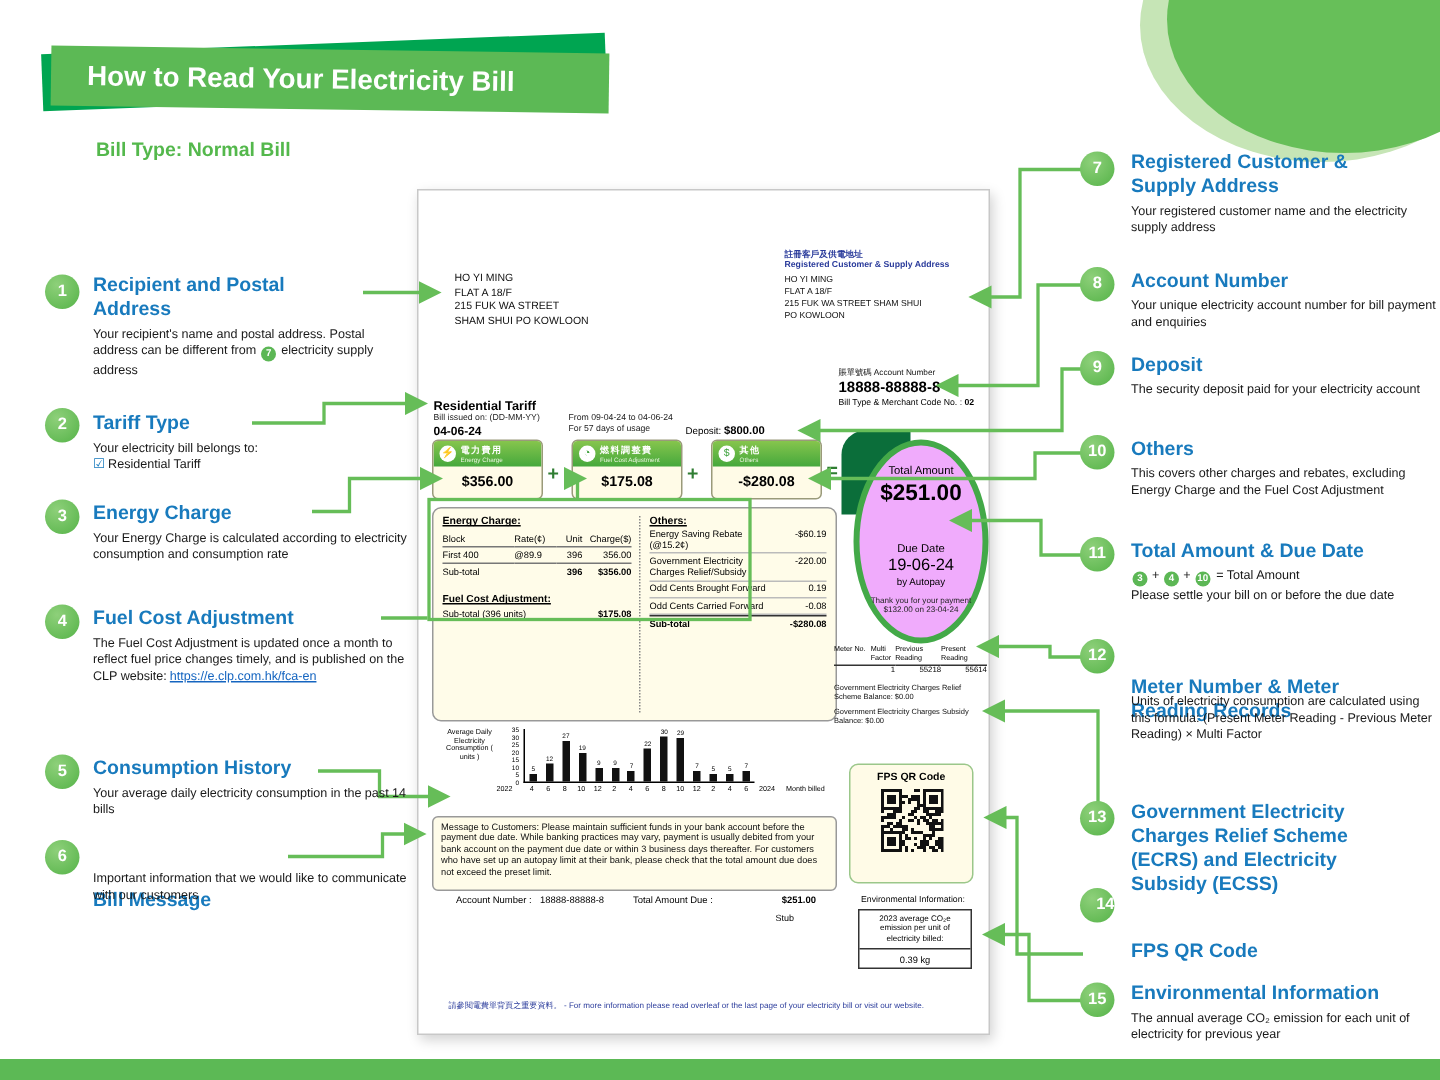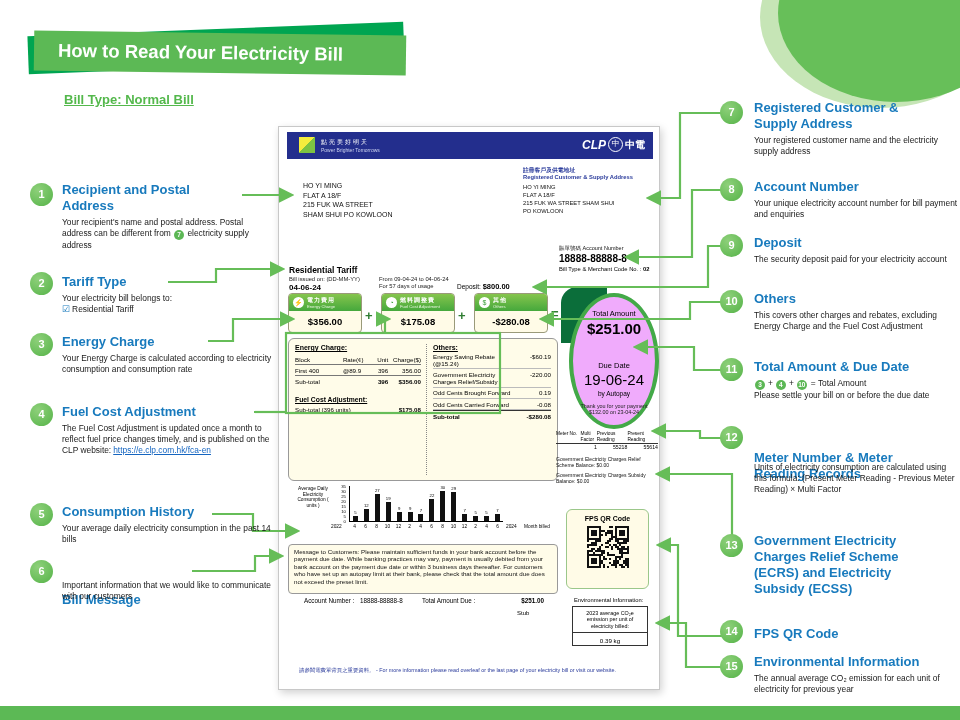--- a/index.html
+++ b/index.html
@@ -7,21 +7,21 @@
   .canvas{position:relative;width:960px;height:720px;overflow:hidden;background:#fff;
           font-family:"Liberation Sans",sans-serif;}
 
   
   .banner-back{position:absolute;left:28px;top:29px;width:376px;height:38px;background:#00a551;transform:rotate(-2.2deg);}
   .banner-front{position:absolute;left:34px;top:33px;width:372px;height:40px;background:#5cb955;transform:rotate(.8deg);
     color:#fff;font-weight:bold;font-size:18.5px;line-height:40px;padding-left:24px;white-space:nowrap;}
   .blob-light{position:absolute;left:760px;top:-74px;width:242px;height:182px;border-radius:50%;background:#c6e5b6;}
   .blob-main{position:absolute;left:778px;top:-76px;width:236px;height:178px;border-radius:50%;background:#67bf59;}
   .blob-text{position:absolute;left:806px;top:12px;width:152px;color:#fff;font-weight:bold;font-size:14px;line-height:21px;}
-  .billtype{position:absolute;left:64px;top:92px;color:#54b84c;font-weight:bold;font-size:13px;text-decoration:underline;}
+  .billtype{position:absolute;left:64px;top:92px;color:#54b84c;font-weight:bold;font-size:13px;}
   .bottombar{position:absolute;left:0;top:706px;width:960px;height:14px;background:#5cb955;}
 
   
   .connectors{position:absolute;left:0;top:0;z-index:5;pointer-events:none}
   .cl{stroke:#66bd58;stroke-width:2.2;fill:none}
   .arrow{marker-end:url(#ah)}
 
   
   .co-num{position:absolute;width:23px;height:23px;border-radius:50%;z-index:6;
     background:radial-gradient(circle at 35% 30%,#8ed07a,#55b348);color:#fff;font-weight:bold;font-size:11px;
@@ -68,21 +68,21 @@
   .cbox-en{position:absolute;left:18px;top:9.5px;font-size:4.2px;color:#eaf5df;white-space:nowrap}
   .cbox-amt{font-size:9.5px;font-weight:bold;text-align:center;line-height:22px}
   .op{position:absolute;top:181px;font-size:13px;font-weight:bold;color:#2f7d32}
 
   .oval-corner{position:absolute;left:282px;top:160px;width:46px;height:56px;background:#0b6e3a;border-radius:16px 0 0 0;z-index:1}
   .oval{position:absolute;left:290px;top:166px;width:90px;height:136px;background:#f0abfc;border:4px solid #43a948;
         border-radius:50%;z-index:2;text-align:center}
   .ov-label{font-size:7.5px;margin-top:12px}
   .ov-amt{font-size:15px;font-weight:bold;margin-top:2px}
   .ov-due-label{font-size:7.5px;margin-top:24px}
-  .ov-due{font-size:15px;margin-top:1px}
+  .ov-due{font-size:11px;margin-top:1px}
   .ov-method{font-size:6.5px;margin-top:2px}
   .ov-thanks{font-size:5.4px;line-height:6.4px;margin:6px auto 0;width:70px;color:#222}
 
   .tablebox{position:absolute;left:9px;top:211px;width:270px;height:143px;background:#fffce9;border:1px solid #999;
             border-radius:6px;padding:5px 6px;display:flex}
   .et{width:126px}
   .et-title{font-size:7px;font-weight:bold;text-decoration:underline}
   .et-grid{display:grid;grid-template-columns:38% 22% 14% 26%;font-size:6.2px;margin-top:3px}
   .et-grid>div{padding:1.5px 0;border-bottom:1px solid #777}
   .et-grid>div.nb{border-bottom:none}
@@ -168,30 +168,20 @@
     <path class="cl arrow" d="M722 302 H690 V319 H543"></path>
     <path class="cl arrow" d="M722 370 H694 V347 H637"></path>
     <path class="cl arrow" d="M722 438 H700 V431 H655"></path>
     <path class="cl arrow" d="M732 535 V474 H659"></path>
     <path class="cl arrow" d="M722 636 H678 V545 H660"></path>
     <path class="cl arrow" d="M722 667 H686 V623 H659"></path>
   </svg>
 
   <div class="bill">
 
-    <div class="bluebar">
-      <div class="clp-diamond"></div>
-      <div class="slogan-zh">點亮美好明天</div>
-      <div class="slogan-en">Power Brighter Tomorrows</div>
-      <div class="clp-logo">
-        <span class="clp-word">CLP</span>
-        <span class="clp-circle">中</span>
-        <span class="clp-zh">中電</span>
-      </div>
-    </div>
 
     <div class="recipient">
       <div>HO YI MING</div>
       <div>FLAT A 18/F</div>
       <div>215 FUK WA STREET</div>
       <div>SHAM SHUI PO KOWLOON</div>
     </div>
 
     <div class="reg-block">
       <div class="reg-label">註冊客戶及供電地址</div>
@@ -717,19 +707,19 @@
       <div class="co-title" style="left: 754px; top: 359px; width: 206px;">Total Amount &amp; Due Date</div>
       <div class="co-desc" style="left: 754px; top: 378px; width: 206px;">
         <div><span class="badge">3</span><span style="margin: 0px 2px;">+</span><span class="badge">4</span><span style="margin: 0px 2px;">+</span><span class="badge">10</span><span style="margin-left: 3px;">= Total Amount</span></div>
         <div>Please settle your bill on or before the due date</div>
       </div>
       <div class="co-num" style="left: 720px; top: 426px;">12</div>
       <div class="co-title" style="left: 754px; top: 450px; width: 176px;">Meter Number &amp; Meter Reading Records</div>
       <div class="co-desc" style="left: 754px; top: 462px; width: 202px;"><span>Units of electricity consumption are calculated using this formula: (Present Meter Reading - Previous Meter Reading) × Multi Factor</span></div>
       <div class="co-num" style="left: 720px; top: 534px;">13</div>
       <div class="co-title" style="left: 754px; top: 533px; width: 186px;">Government Electricity Charges Relief Scheme (ECRS) and Electricity Subsidy (ECSS)</div>
-      <div class="co-num" style="left: 720px; top: 620px;">14</div>
+      <div class="co-num" style="left: 720px; top: 592px; text-align: right;">14</div>
       <div class="co-title" style="left: 754px; top: 626px; width: 200px;">FPS QR Code</div>
       <div class="co-num" style="left: 720px; top: 655px;">15</div>
       <div class="co-title" style="left: 754px; top: 654px; width: 212px;">Environmental Information</div>
       <div class="co-desc" style="left: 754px; top: 673px; width: 206px;"><span>The annual average CO₂ emission for each unit of electricity for previous year</span></div>
     </div>
 </div>
 
 </body></html>

